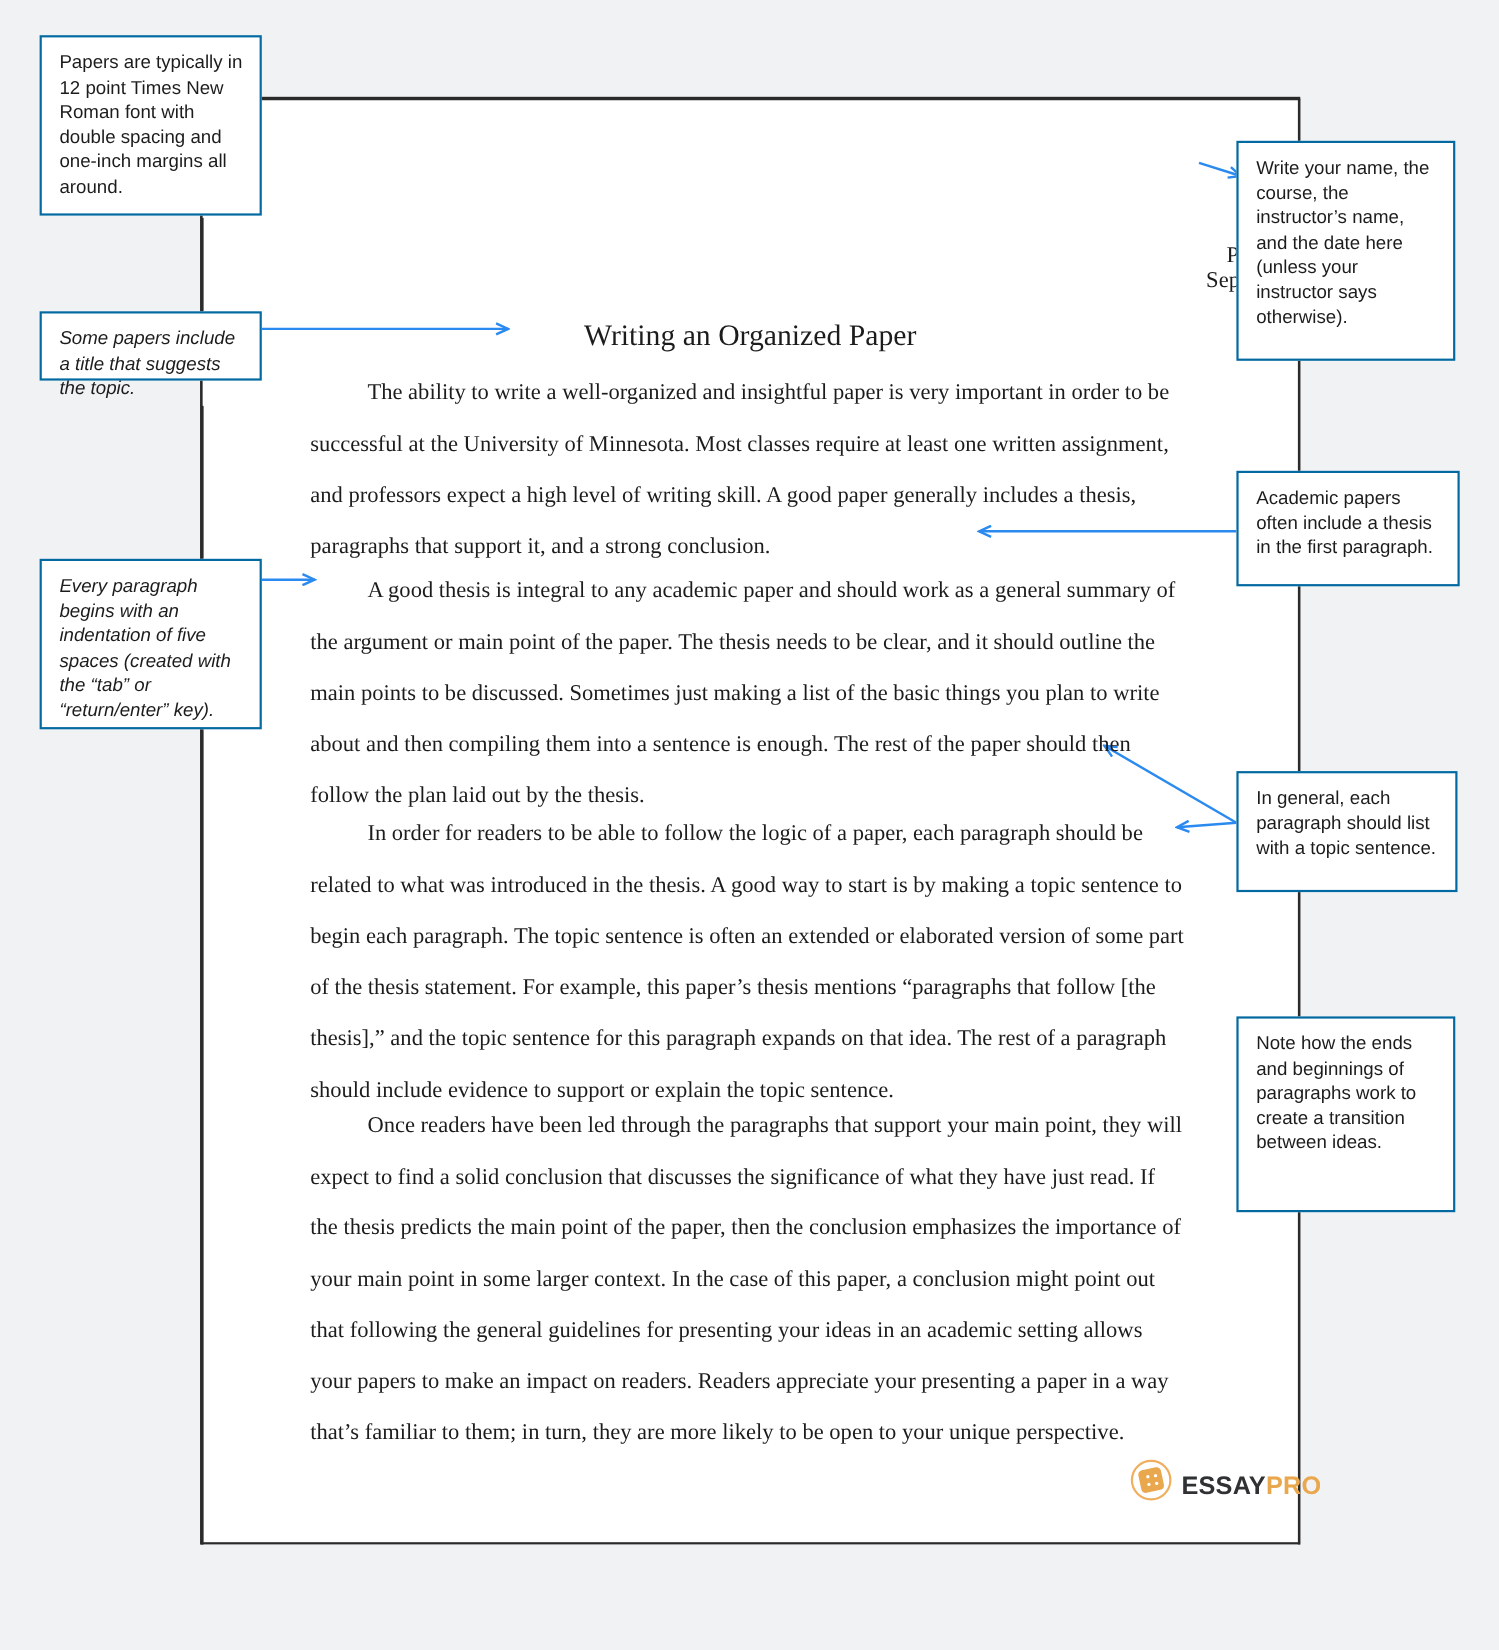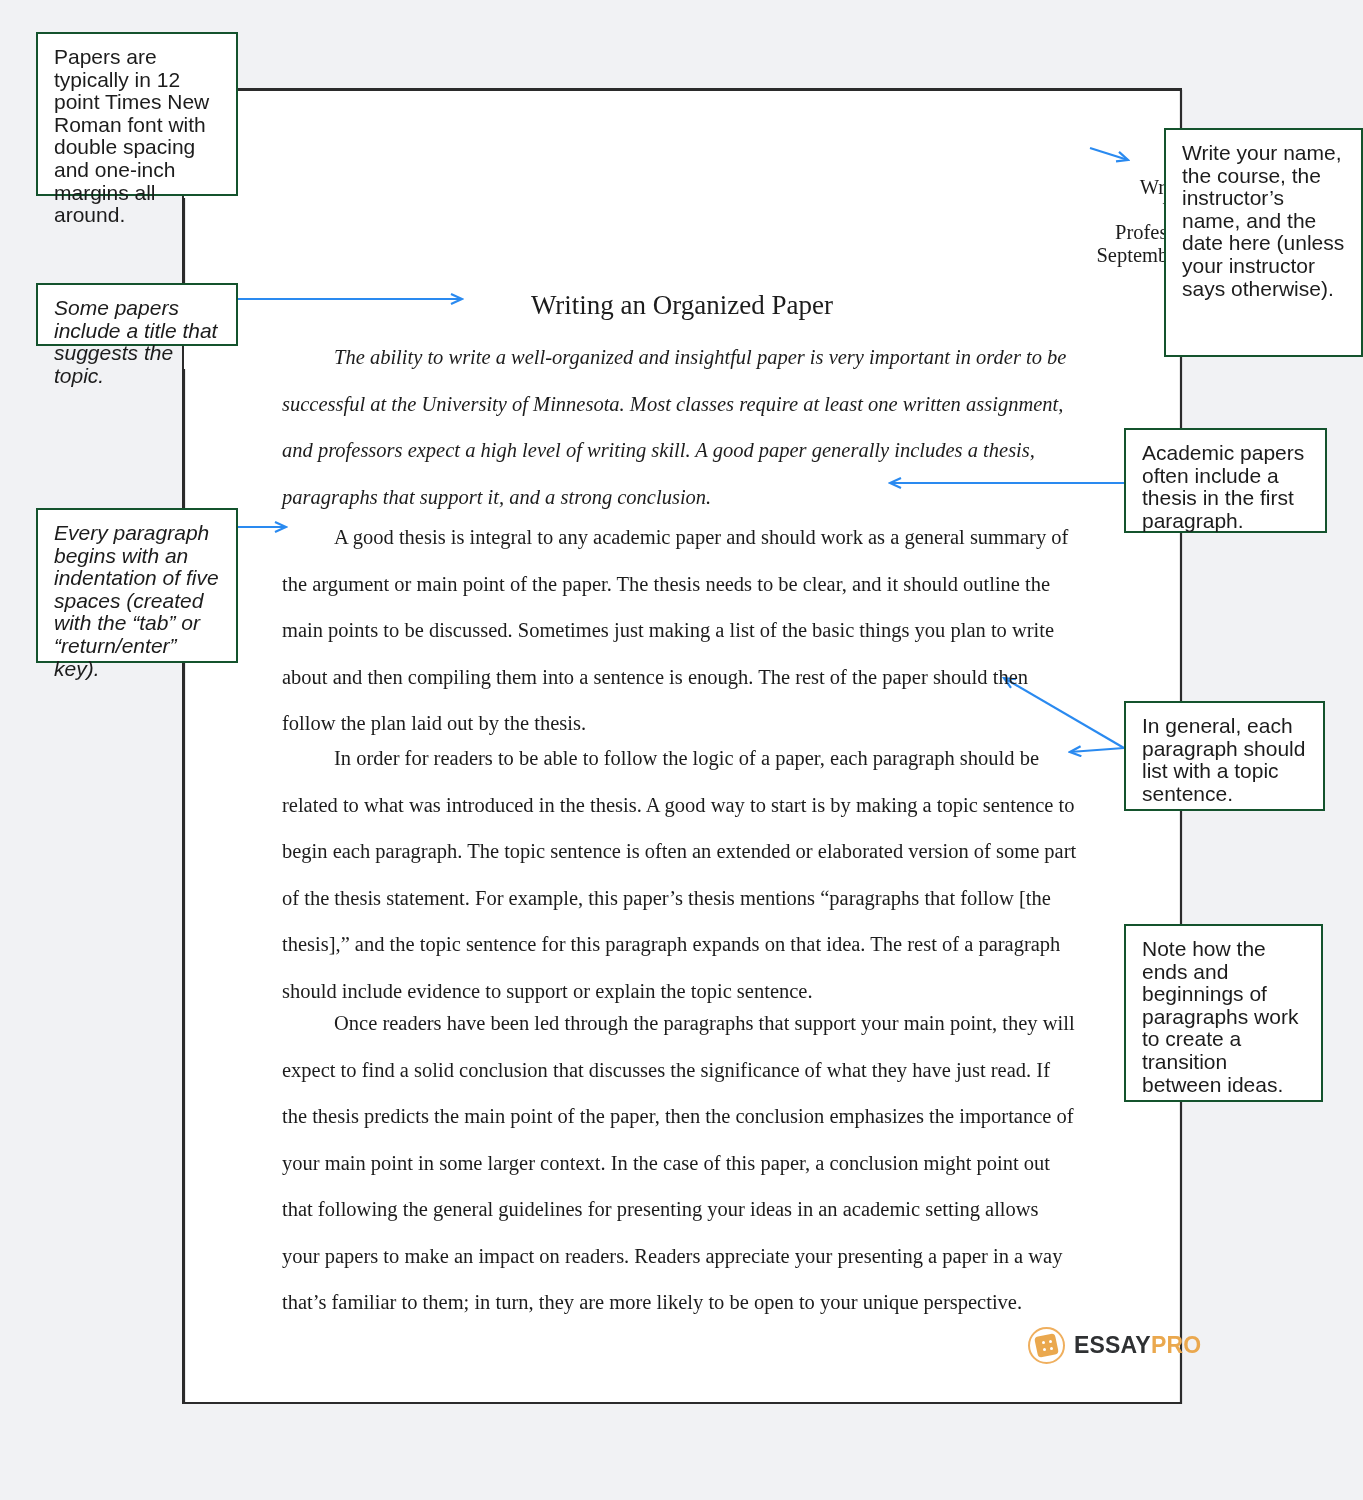--- a/index.html
+++ b/index.html
@@ -65,60 +65,60 @@
   }
   .doc-para {
     position: absolute;
     left: 282px;
     width: 796px;
     font-size: 20.5px;
     line-height: 46.5px;
     text-indent: 52px;
     text-align: left;
   }
-  #para-1 { top: 334px; font-style: italic; }
+  #para-1 { top: 334px; }
   #para-2 { top: 514px; }
   #para-3 { top: 735px; }
   #para-4 { top: 1000px; }
 
   
   .callout {
     position: absolute;
     background: #ffffff;
-    border: 2px solid #14532d;
+    border: 2px solid #0369a1;
     box-sizing: border-box;
-    font-size: 21px;
+    font-size: 17px;
     line-height: 22.6px;
     color: #1c1c1c;
     padding: 12px 14px 12px 16px;
   }
 
   #callout-font      { left: 36px;   top: 32px;   width: 202px; height: 164px; }
   #callout-title     { left: 36px;   top: 283px;  width: 202px; height: 63px; font-style: italic;  }
   #callout-indent    { left: 36px;   top: 508px;  width: 202px; height: 155px; font-style: italic; }
-  #callout-heading   { left: 1124px; top: 128px;  width: 199px; height: 229px; margin-left: 40px; }
+  #callout-heading   { left: 1124px; top: 128px;  width: 199px; height: 200px; }
   #callout-thesis    { left: 1124px; top: 428px;  width: 203px; height: 105px; }
   #callout-topic     { left: 1124px; top: 701px;  width: 201px; height: 110px; }
   #callout-transition{ left: 1124px; top: 924px;  width: 199px; height: 178px; }
 
   
   #connectors {
     position: absolute;
     left: 0; top: 0;
     width: 1363px; height: 1500px;
     pointer-events: none;
   }
 
   
   #essaypro-logo {
     position: absolute;
     left: 1028px;
     top: 1327px;
     display: flex;
-    align-items: center;
+    align-items: flex-end;
     gap: 9px;
   }
   #logo-mark {
     position: relative;
     width: 37px;
     height: 37px;
   }
   #logo-mark .ring {
     position: absolute;
     left: 0; top: 0;

